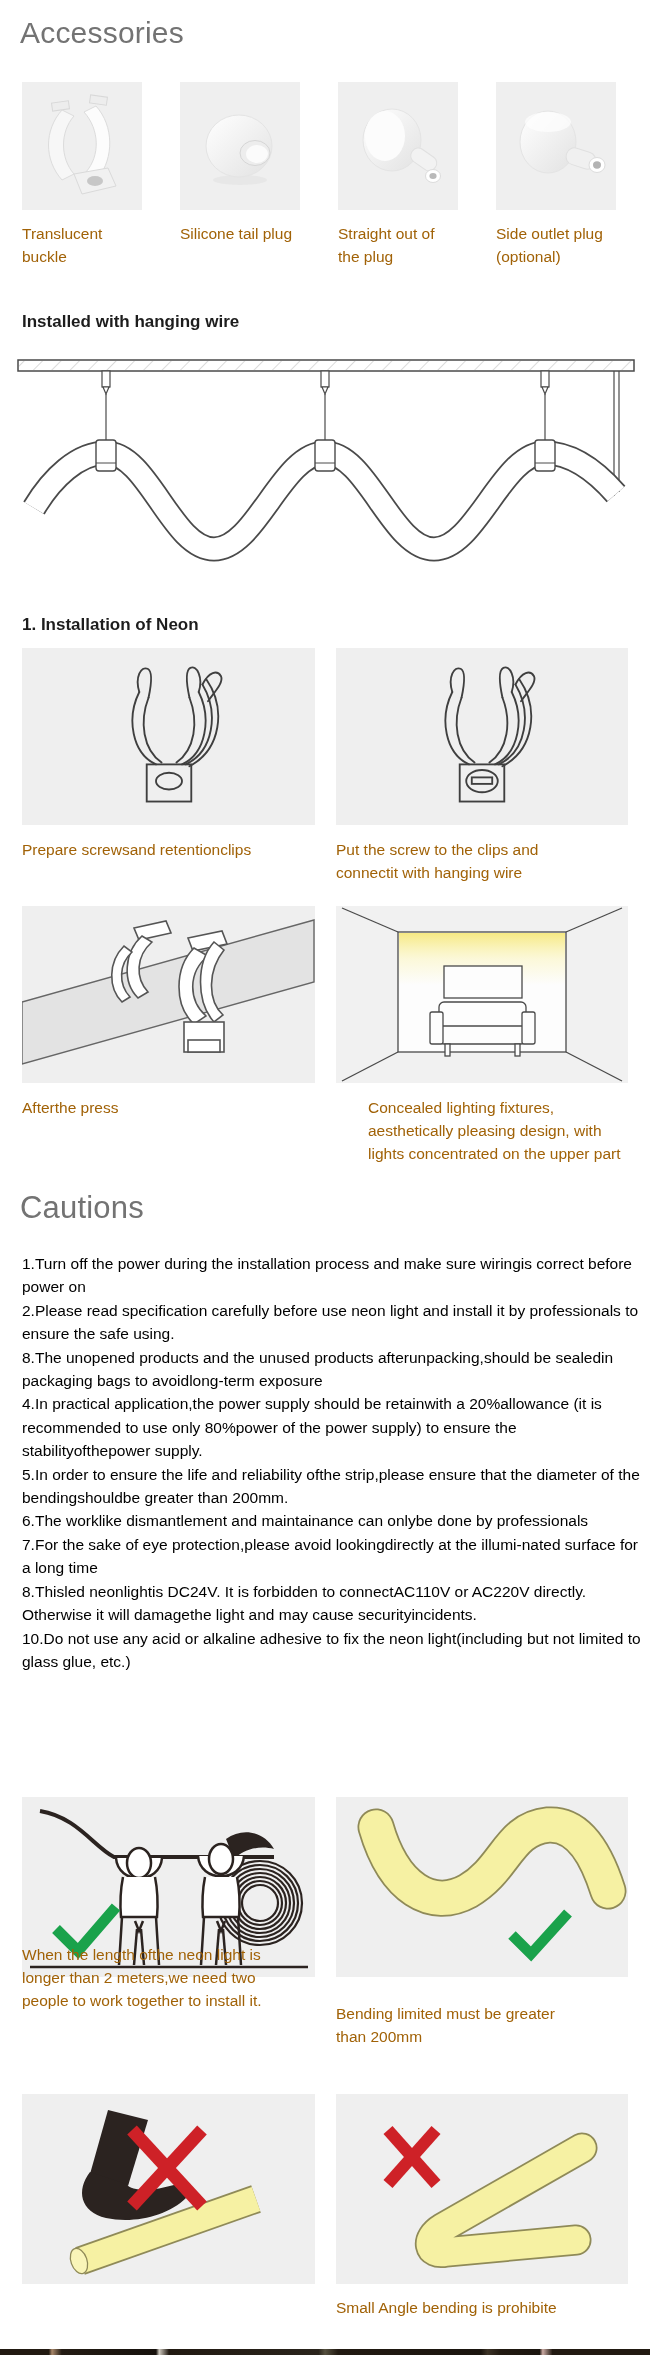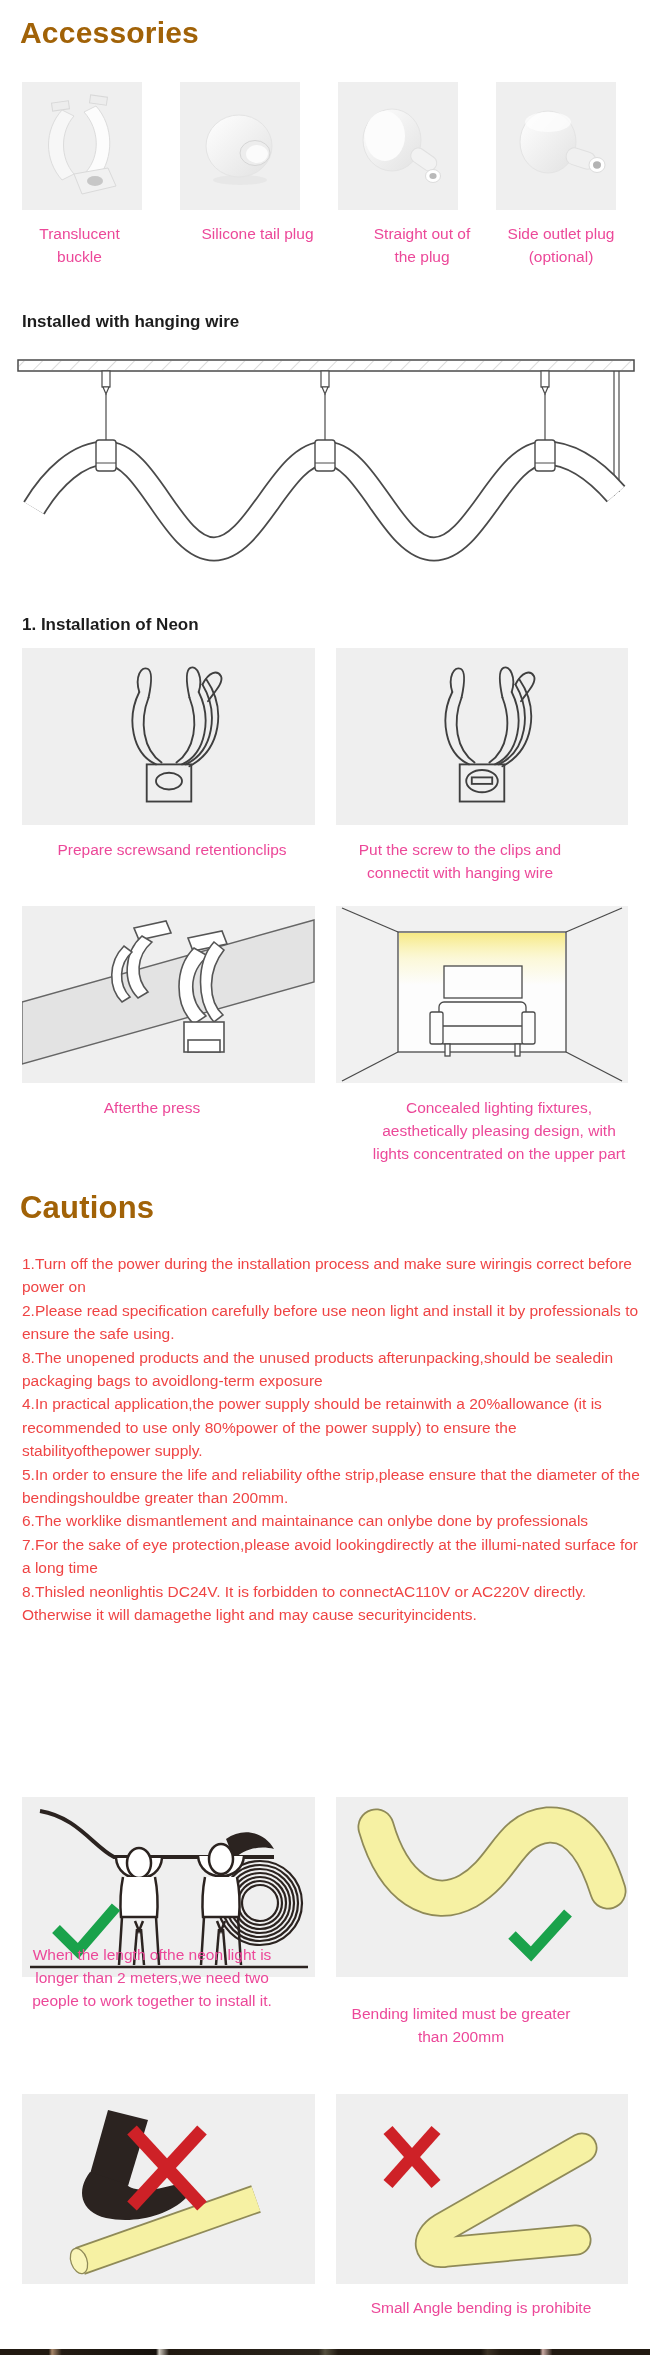--- a/index.html
+++ b/index.html
@@ -3,26 +3,26 @@
 <meta charset="utf-8">
 <style>
   * { margin:0; padding:0; box-sizing:border-box; }
   html,body { background:#ffffff; }
   body { font-family:"Liberation Sans","DejaVu Sans",sans-serif; color:#262626; }
   #page {
     position:relative; width:650px; height:2355px; background:#ffffff;
     overflow:hidden; margin:0 auto;
   }
   .abs { position:absolute; }
-  .h1 { font-size:30px; font-weight:700; color:#a16207; letter-spacing:0.2px; }
+  .h1 { font-size:30px; font-weight:400; color:#737373; letter-spacing:0.2px; }
   .h2 { font-size:17px; font-weight:700; color:#1d1d1d; }
-  .cap { font-size:15.5px; line-height:23px; color:#ec4899;text-align:center; }
+  .cap { font-size:15.5px; line-height:23px; color:#a16207; }
   .panel { background:#efefef; display:flex; align-items:center; justify-content:center; }
   .panel.room { background:#f1f1f1; }
-  .cautions-list { font-size:15.5px; line-height:23.4px; color:#ef4444; width:620px; }
+  .cautions-list { font-size:15.5px; line-height:23.4px; color:#000000; width:620px; }
   .cautions-list p { margin:0; }
   .photo-strip {
     width:650px; height:6px;
     background:linear-gradient(90deg,
       #221a12 0%, #221a12 7.5%, #a8876a 8%, #241c14 9.5%,
       #17120d 24%, #cfc9bf 24.5%, #221a12 26%,
       #2a241c 49%, #55503f 50%, #221a12 52%,
       #1b150f 74%, #3c3226 75%, #221a12 77%,
       #1b150f 83%, #c9a9a2 83.5%, #221a12 85%, #221a12 100%);
   }
@@ -72,21 +72,21 @@
       <ellipse cx="50" cy="58" rx="28" ry="31" fill="url(#cylg)" stroke="#e4e4e4"></ellipse>
       <ellipse cx="50" cy="38" rx="23" ry="10" fill="#fdfdfd" opacity="0.75"></ellipse>
       <rect x="68" y="66" width="30" height="17" rx="8" fill="#f0f0f0" stroke="#e0e0e0" transform="rotate(18 83 74)"></rect>
       <ellipse cx="99" cy="81" rx="8" ry="7.5" fill="#ffffff" stroke="#dcdcdc"></ellipse>
       <ellipse cx="99" cy="81" rx="4" ry="3.7" fill="#b3b3b3"></ellipse>
     </svg>
   </div>
 
   <div class="abs cap" style="left:22px; top:222px; width:115px;">Translucent buckle</div>
   <div class="abs cap" style="left:180px; top:222px; width:155px;">Silicone tail plug</div>
-  <div class="abs cap" style="left:338px; top:222px; width:120px;margin-left:24px;">Straight out of the plug</div>
+  <div class="abs cap" style="left:338px; top:222px; width:120px;">Straight out of the plug</div>
   <div class="abs cap" style="left:496px; top:222px; width:130px;">Side outlet plug (optional)</div>
 
   <div class="abs h2" style="left:22px; top:312px;">Installed with hanging wire</div>
 
   <svg class="abs" style="left:10px; top:356px;" width="632" height="218" viewBox="0 0 632 218">
     <defs>
       <pattern id="hatch" width="13" height="13" patternUnits="userSpaceOnUse" patternTransform="rotate(45)">
         <line x1="0" y1="0" x2="0" y2="13" stroke="#b5b5b5" stroke-width="1"></line>
       </pattern>
     </defs>
@@ -218,20 +218,21 @@
 
   <div class="abs cautions-list" style="left:22px; top:1252px;">
     <p>1.Turn off the power during the installation process and make sure wiringis correct before power on</p>
     <p>2.Please read specification carefully before use neon light and install it by professionals to ensure the safe using.</p>
     <p>8.The unopened products and the unused products afterunpacking,should be sealedin packaging bags to avoidlong-term exposure</p>
     <p>4.In practical application,the power supply should be retainwith a 20%allowance (it is recommended to use only 80%power of the power supply) to ensure the stabilityofthepower supply.</p>
     <p>5.In order to ensure the life and reliability ofthe strip,please ensure that the diameter of the bendingshouldbe greater than 200mm.</p>
     <p>6.The worklike dismantlement and maintainance can onlybe done by professionals</p>
     <p>7.For the sake of eye protection,please avoid lookingdirectly at the illumi-nated surface for a long time</p>
     <p>8.Thisled neonlightis DC24V. It is forbidden to connectAC110V or AC220V directly. Otherwise it will damagethe light and may cause securityincidents.</p>
+    <p>10.Do not use any acid or alkaline adhesive to fix the neon light(including but not limited to glass glue, etc.)</p>
   </div>
 
   <div class="abs panel" style="left:22px; top:1797px; width:293px; height:180px;">
     <svg width="293" height="180" viewBox="0 0 293 180">
       <path d="M18,14 C55,20 72,50 92,60 L252,60" fill="none" stroke="#2b2320" stroke-width="4"></path>
       <g fill="none" stroke="#2b2320" stroke-width="2.2">
         <circle cx="238" cy="106" r="42"></circle>
           <circle cx="238" cy="106" r="38"></circle>
           <circle cx="238" cy="106" r="34"></circle>
         <circle cx="238" cy="106" r="30"></circle>

